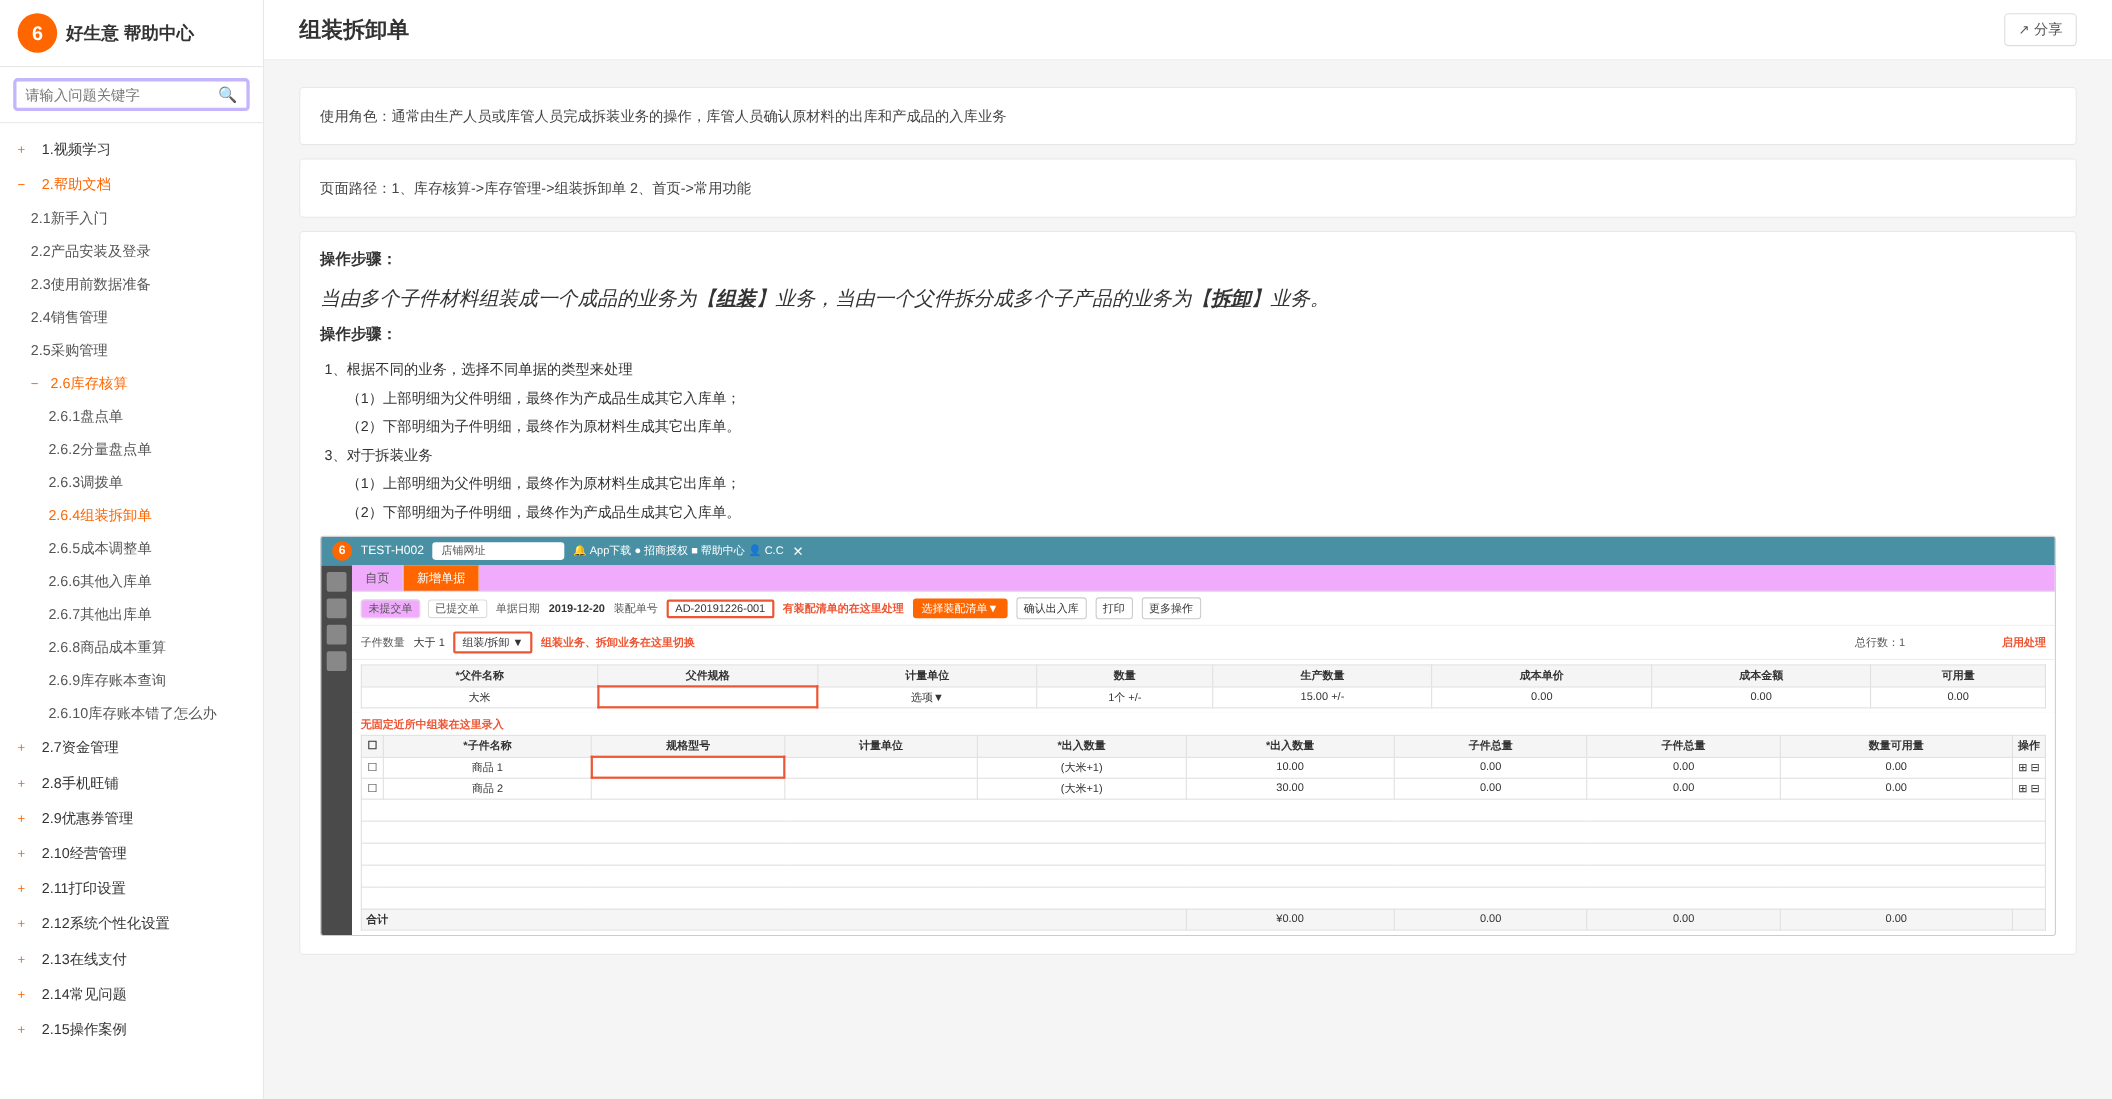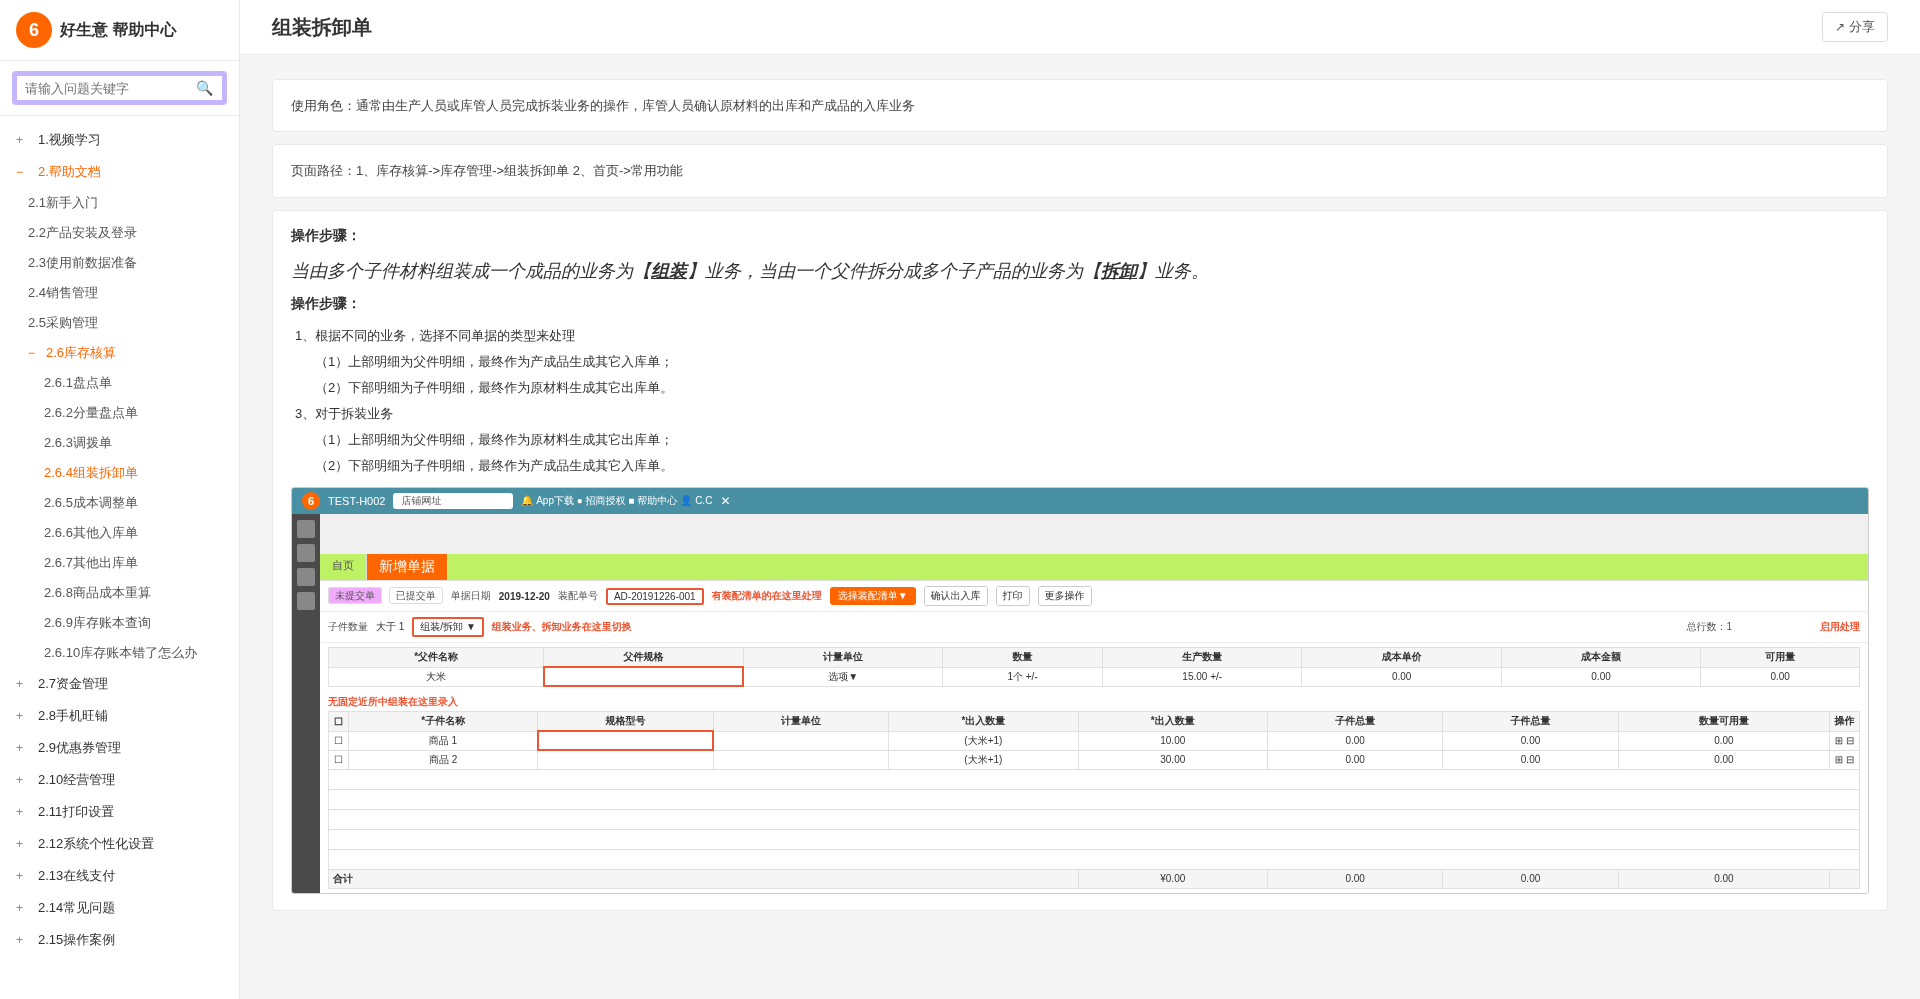--- a/index.html
+++ b/index.html
@@ -4,21 +4,21 @@
   <style>
     * { box-sizing: border-box; margin: 0; padding: 0; }
     body { font-family: -apple-system, BlinkMacSystemFont, "Segoe UI", "PingFang SC", "Microsoft YaHei", sans-serif; font-size: 14px; color: #333; background: #f5f5f5; display: flex; height: 100vh; overflow: hidden; }
 
     
     #sidebar { width: 240px; min-width: 240px; background: #fff; border-right: 1px solid #e8e8e8; display: flex; flex-direction: column; height: 100vh; overflow-y: auto; }
     #sidebar-header { padding: 12px 16px; border-bottom: 1px solid #e8e8e8; display: flex; align-items: center; gap: 8px; }
     #sidebar-logo { width: 36px; height: 36px; background: #f60; border-radius: 50%; display: flex; align-items: center; justify-content: center; color: #fff; font-size: 18px; font-weight: bold; flex-shrink: 0; }
     #sidebar-brand { font-size: 16px; font-weight: bold; color: #333; }
     #sidebar-search { padding: 10px 12px; border-bottom: 1px solid #e8e8e8; }
-    #sidebar-search-input-wrap { display: flex; align-items: center; border: 5px solid #c4b5fd; border-radius: 4px; padding: 4px 8px; background: #fff; }
+    #sidebar-search-input-wrap { display: flex; align-items: center; border: 3px solid #c4b5fd; border-radius: 4px; padding: 4px 8px; background: #fff; }
     #sidebar-search-input { border: none; outline: none; font-size: 13px; flex: 1; color: #999; }
     #sidebar-search-icon { color: #999; font-size: 14px; }
     #sidebar-nav { flex: 1; padding: 8px 0; }
     .nav-item { display: flex; align-items: center; padding: 7px 16px; cursor: pointer; font-size: 13px; color: #333; gap: 4px; }
     .nav-item.expanded { color: #f60; }
     .nav-plus { color: #f60; font-size: 12px; margin-right: 4px; width: 14px; }
     .nav-minus { color: #f60; font-size: 12px; margin-right: 4px; width: 14px; }
     .nav-sub { padding-left: 28px; }
     .nav-sub-item { display: flex; align-items: center; padding: 6px 16px 6px 0; cursor: pointer; font-size: 13px; color: #555; }
     .nav-sub-item.active { color: #f60; font-weight: 500; }
@@ -216,23 +216,23 @@
 
           <div style="width:28px;background:#4a4a4a;display:flex;flex-direction:column;align-items:center;padding:6px 0;gap:6px;">
             <div style="width:18px;height:18px;background:#888;border-radius:2px;"></div>
             <div style="width:18px;height:18px;background:#888;border-radius:2px;"></div>
             <div style="width:18px;height:18px;background:#888;border-radius:2px;"></div>
             <div style="width:18px;height:18px;background:#888;border-radius:2px;"></div>
           </div>
 
           <div style="flex:1;">
 
-            <div style="display:flex;background:#bef264;border-bottom:1px solid #ddd;margin-top:40px;">
+            <div style="display:flex;background:#f0abfc;border-bottom:1px solid #ddd;">
               <div style="padding:4px 12px;font-size:11px;color:#555;border-right:1px solid #ddd;cursor:pointer;">自页</div>
-              <div style="padding:4px 12px;font-size:14px;color:#fff;background:#f60;border-right:1px solid #ddd;cursor:pointer;">新增单据</div>
+              <div style="padding:4px 12px;font-size:11px;color:#fff;background:#f60;border-right:1px solid #ddd;cursor:pointer;">新增单据</div>
             </div>
 
             <div style="padding:5px 8px;background:#fff;border-bottom:1px solid #eee;display:flex;align-items:center;gap:8px;flex-wrap:wrap;">
               <span style="font-size:10px;color:#555;">
                 <span style="border:1px solid #ddd;border-radius:3px;padding:2px 6px;background:#f0abfc;font-size:10px;">未提交单</span>
                 <span style="border:1px solid #ddd;border-radius:3px;padding:2px 6px;background:#fff;font-size:10px;margin-left:4px;">已提交单</span>
               </span>
               <span style="font-size:10px;color:#555;">单据日期</span>
               <span style="font-size:10px;color:#333;font-weight:bold;">2019-12-20</span>
               <span style="font-size:10px;color:#555;">装配单号</span>

